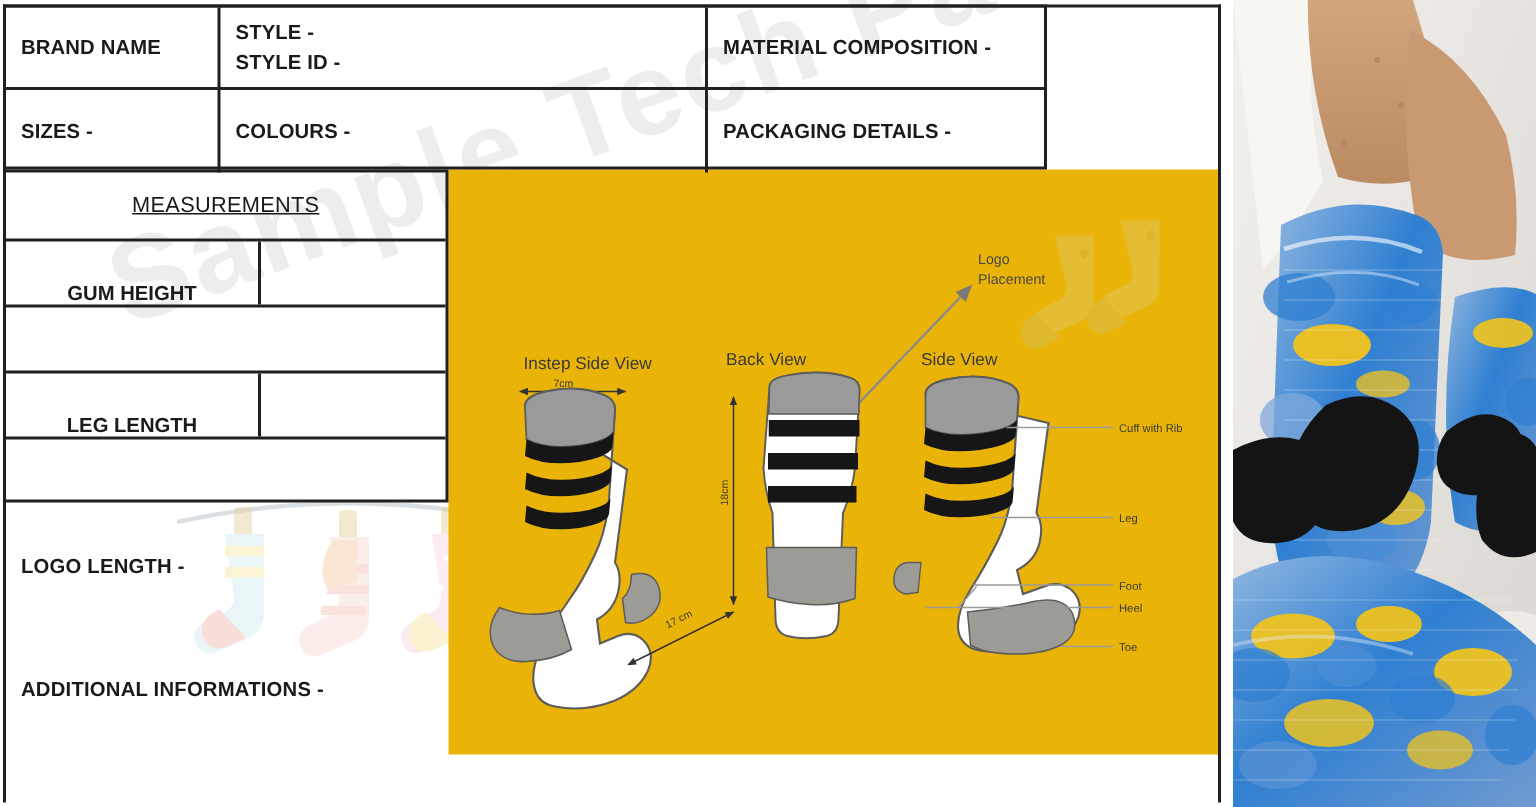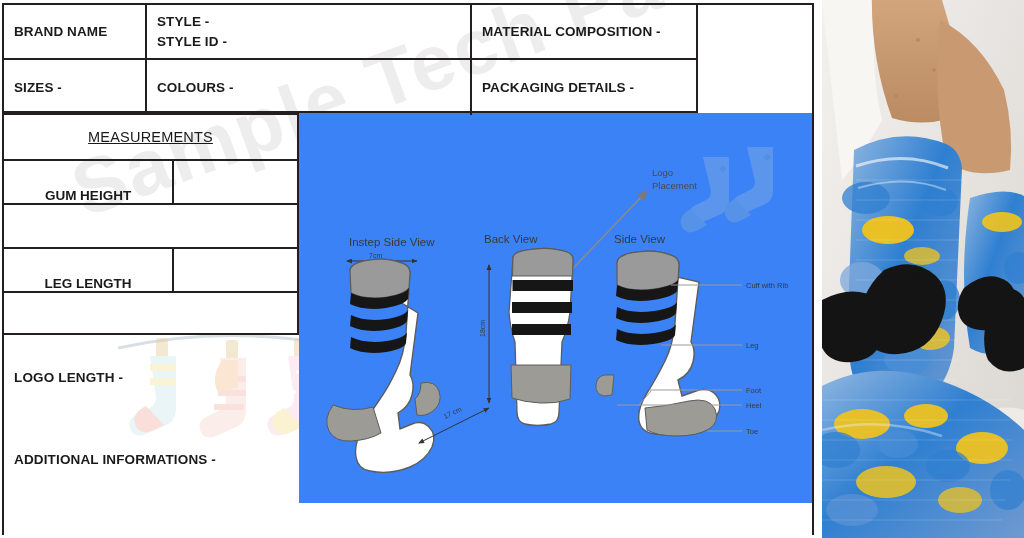--- a/index.html
+++ b/index.html
@@ -67,21 +67,21 @@
     position: absolute; z-index: 3;
     font-size: 13.5px; font-weight: bold; color: #1a1a1a; letter-spacing: .15px;
   }
   #lbl-logo { left: 14px; top: 370px; }
   #lbl-addl { left: 14px; top: 452px; }
 
   
   #draw {
     position: absolute; left: 299px; top: 113px;
     width: 515px; height: 390px;
-    background: #3b82f6;
+    background: #eab308;
     z-index: 2;
   }
   #draw svg { display: block; }
 
   .dw-title { font-family: "Liberation Sans", sans-serif; font-size: 11.5px; fill: #3a3a3a; }
   .dw-note  { font-family: "Liberation Sans", sans-serif; font-size: 9.5px; fill: #4a4a4a; }
   .dw-dim   { font-family: "Liberation Sans", sans-serif; font-size: 7px; fill: #3a3a3a; }
   .dw-call  { font-family: "Liberation Sans", sans-serif; font-size: 7.5px; fill: #3a3a3a; }
 
   

